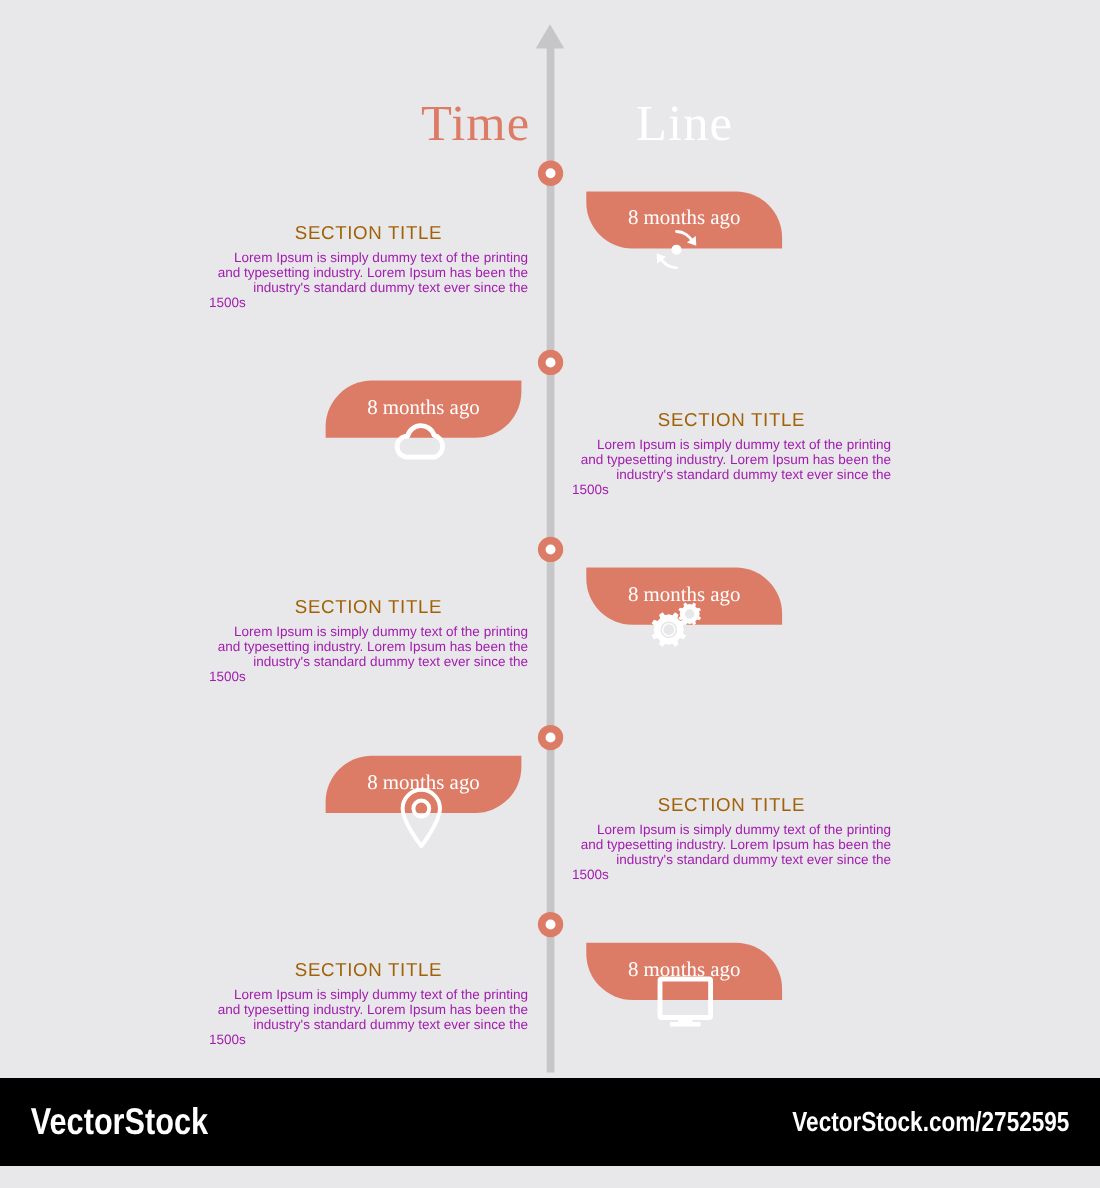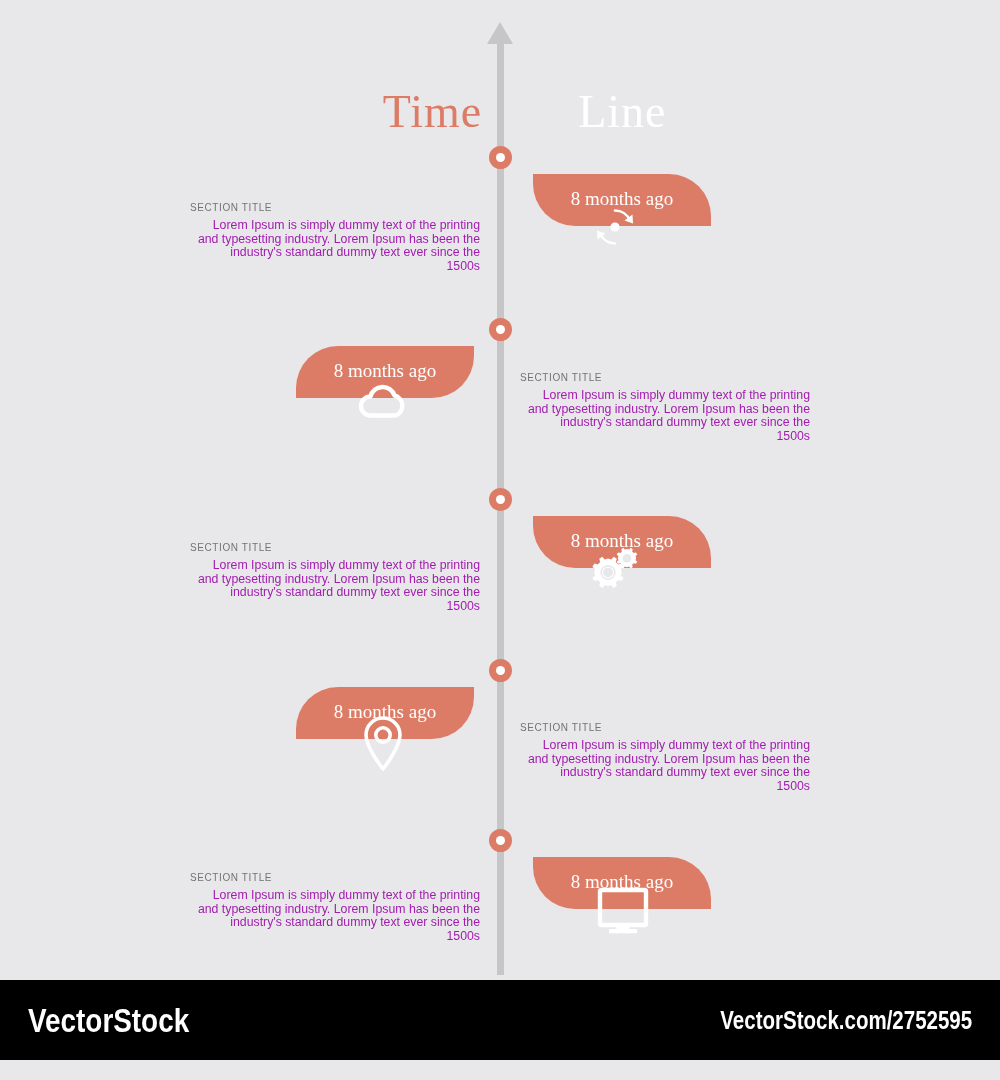--- a/index.html
+++ b/index.html
@@ -101,35 +101,35 @@
     height:62px;
     display:flex;
     align-items:center;
     justify-content:center;
   }
   .icon-wrap svg { display:block; overflow:visible; }
 
   
   .text-block { position:absolute; width:290px; }
   .section-title {
-    color:#737373;
-    font-size:10px;
+    color:#a16207;
+    font-size:17px;
     letter-spacing:0.6px;
-    text-align:left;
+    text-align:center;
     margin-bottom:6px;
   }
   .section-body {
     color:#a21caf;
     font-size:12.3px;
     line-height:13.6px;
     text-align:right;
   }
   .section-body .last-line {
     display:block;
-    text-align:right;
+    text-align:left;
   }
 
   
   #watermark {
     position:absolute;
     left:0; top:980px;
     width:1000px; height:80px;
     background:#000000;
     display:flex;
     align-items:center;

